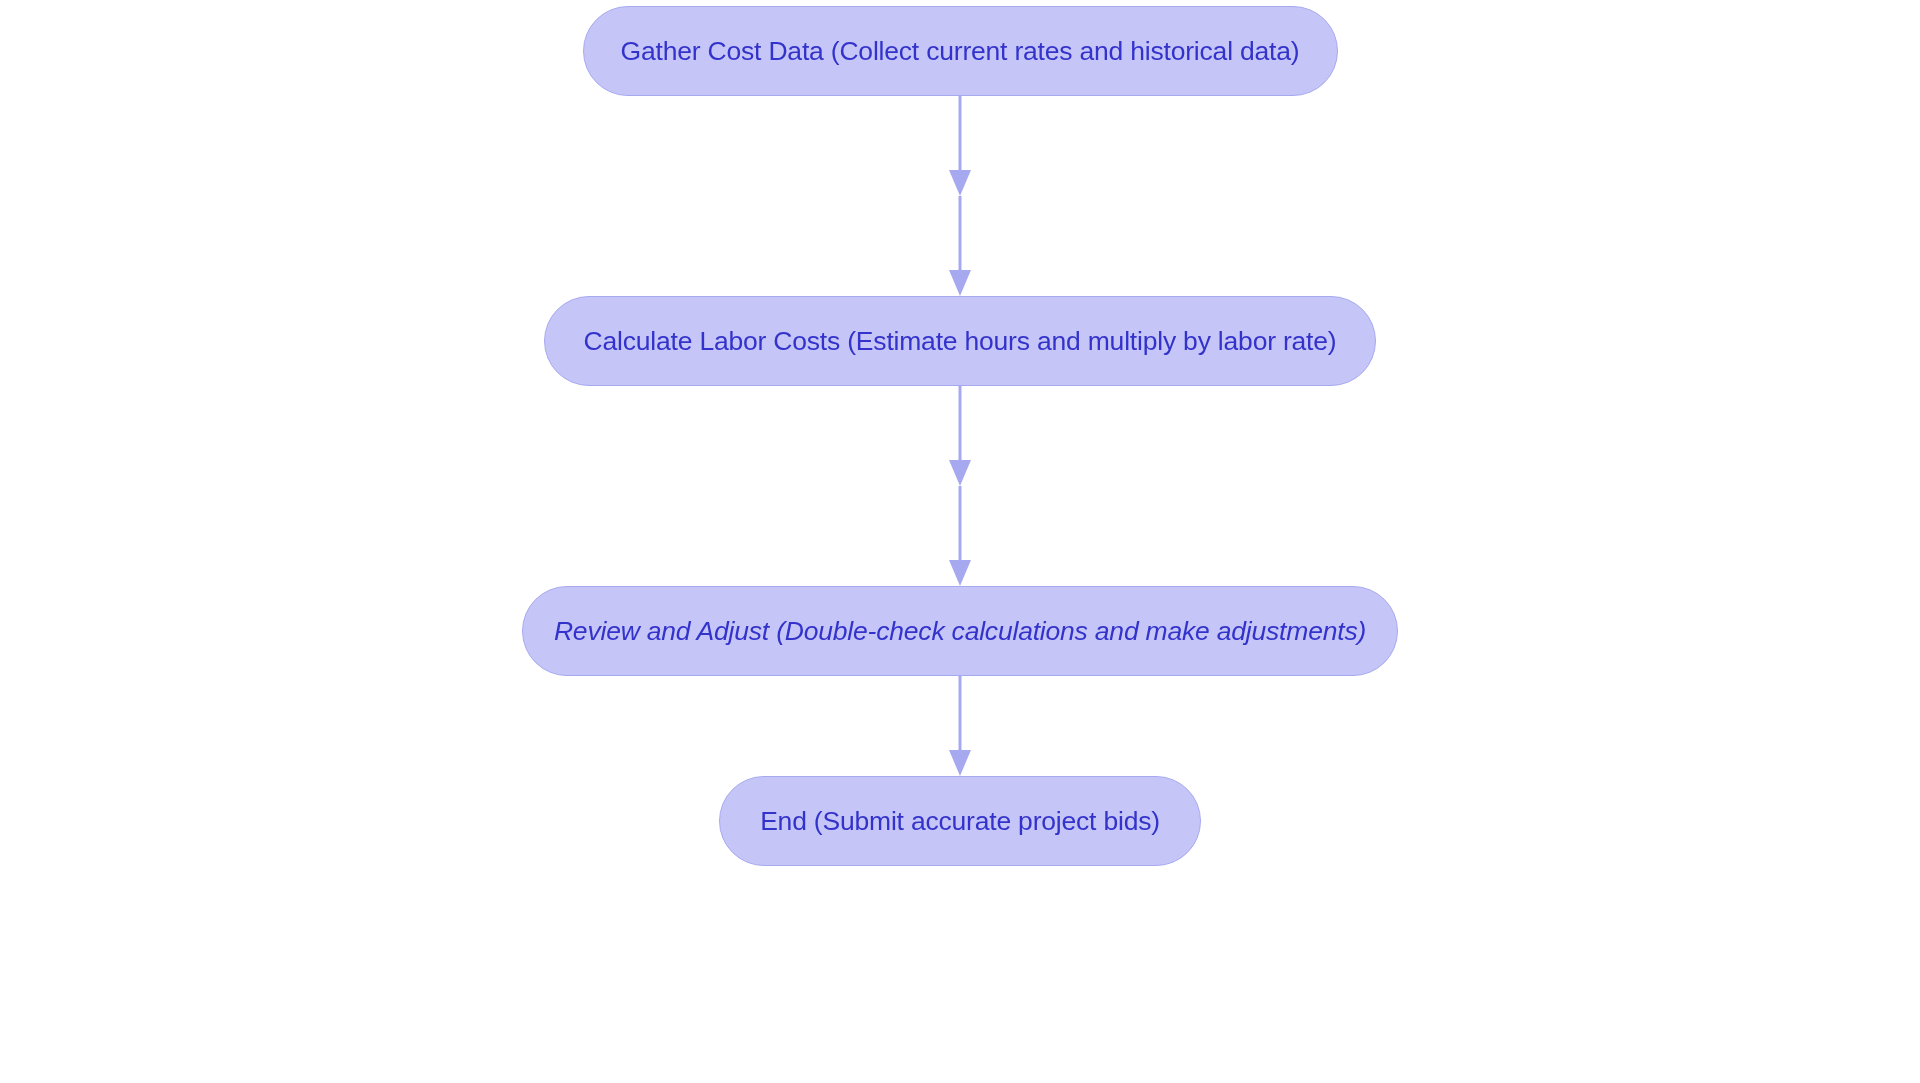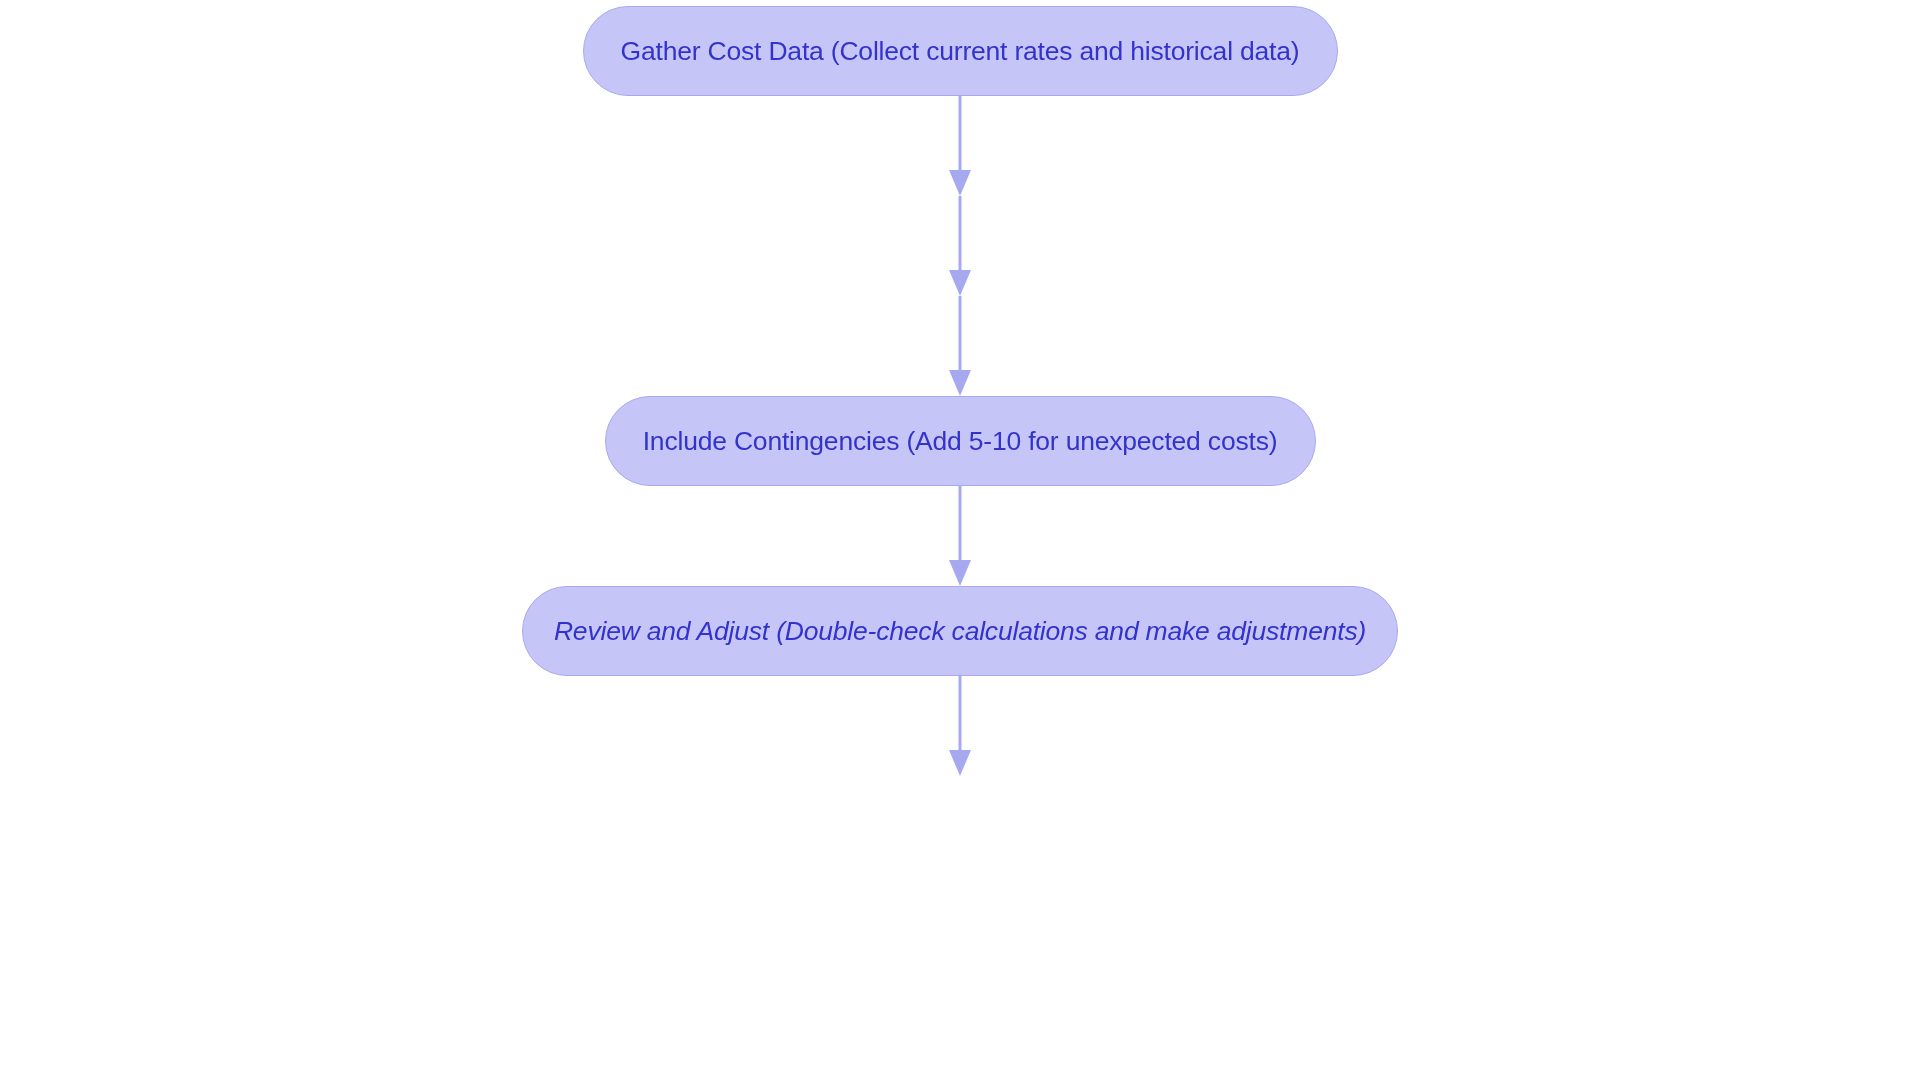--- a/index.html
+++ b/index.html
@@ -103,45 +103,48 @@
     </div>
 
 
     <div class="connector">
       <svg viewBox="0 0 30 100" xmlns="http://www.w3.org/2000/svg" aria-hidden="true">
         <line x1="15" y1="0" x2="15" y2="82" stroke="#a7a9f0" stroke-width="3"></line>
         <polygon points="15,100 4,74 26,74" fill="#a7a9f0"></polygon>
       </svg>
     </div>
 
+    <div class="node w3">
+      <span class="node-label">Calculate Labor Costs (Estimate hours and multiply by labor rate)</span>
+    </div>
 
     <div class="connector">
       <svg viewBox="0 0 30 100" xmlns="http://www.w3.org/2000/svg" aria-hidden="true">
         <line x1="15" y1="0" x2="15" y2="82" stroke="#a7a9f0" stroke-width="3"></line>
         <polygon points="15,100 4,74 26,74" fill="#a7a9f0"></polygon>
       </svg>
     </div>
 
-    <div class="node w4">
-      <span class="node-label">Include Contingencies (Add 5-10 for unexpected costs)</span>
-    </div>
 
     <div class="connector">
       <svg viewBox="0 0 30 100" xmlns="http://www.w3.org/2000/svg" aria-hidden="true">
         <line x1="15" y1="0" x2="15" y2="82" stroke="#a7a9f0" stroke-width="3"></line>
         <polygon points="15,100 4,74 26,74" fill="#a7a9f0"></polygon>
       </svg>
     </div>
 
     <div class="node w5">
       <span class="node-label">Review and Adjust (Double-check calculations and make adjustments)</span>
     </div>
 
     <div class="connector">
       <svg viewBox="0 0 30 100" xmlns="http://www.w3.org/2000/svg" aria-hidden="true">
         <line x1="15" y1="0" x2="15" y2="82" stroke="#a7a9f0" stroke-width="3"></line>
         <polygon points="15,100 4,74 26,74" fill="#a7a9f0"></polygon>
       </svg>
     </div>
 
+    <div class="node w6">
+      <span class="node-label">End (Submit accurate project bids)</span>
+    </div>
 
   </div>
 </div>
 
 </body></html>

